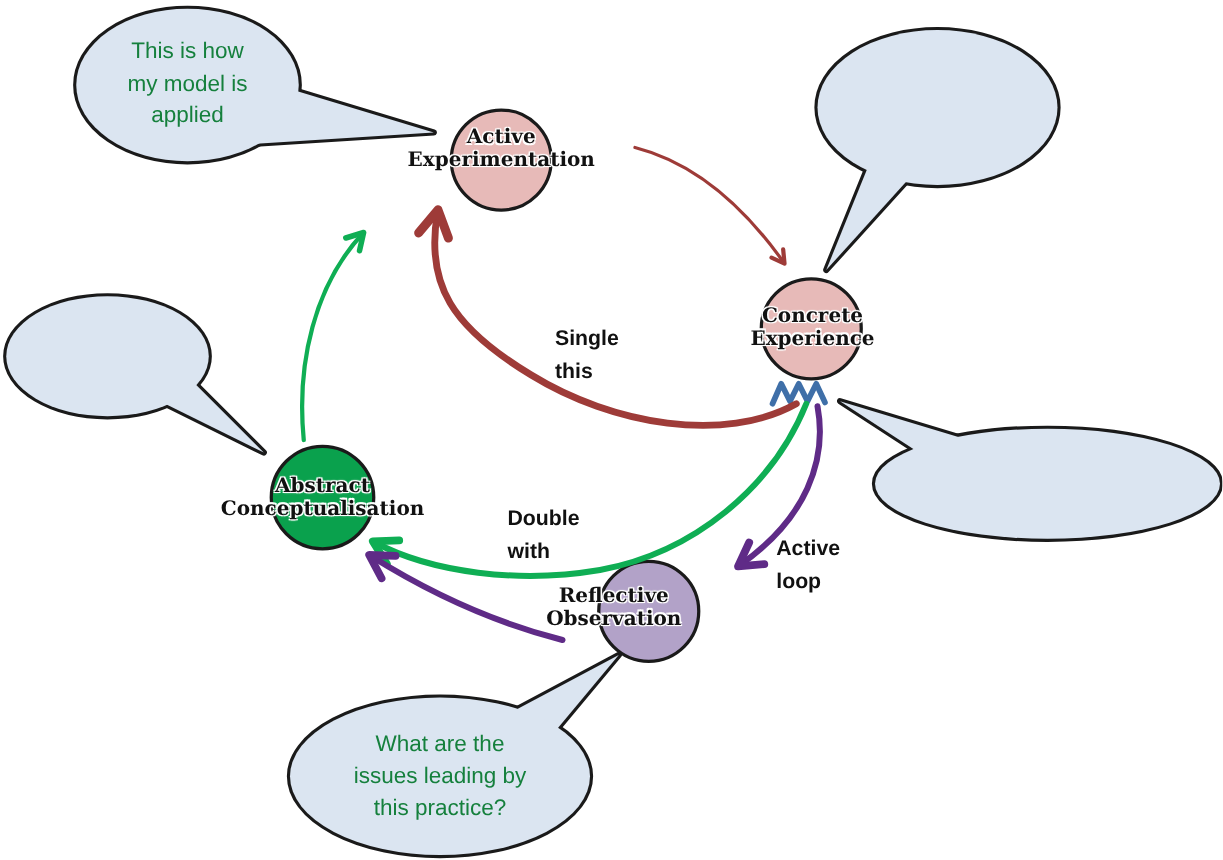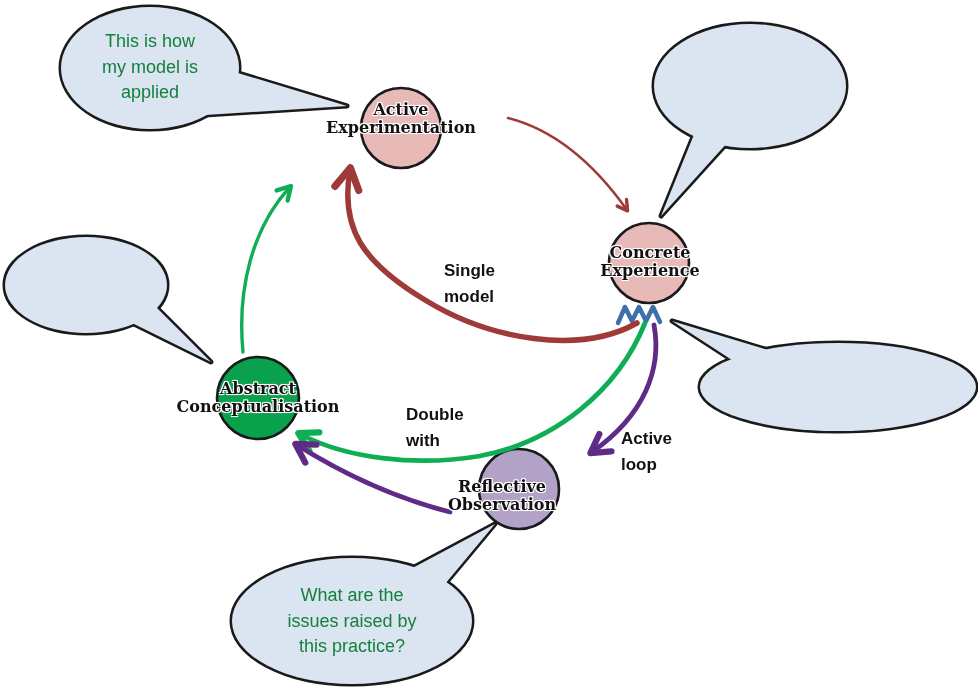--- a/index.html
+++ b/index.html
@@ -140,32 +140,32 @@
 
     <path class="arrow" d="M 654 325 C 662 368, 645 415, 592 452" stroke-width="4.8" marker-end="url(#ah-purple)" stroke="#5f2b87"></path>
 
     <path class="arrow" d="M 450 512 C 395 498, 345 475, 297 445" stroke-width="4.8" marker-end="url(#ah-purple)" stroke="#5f2b87"></path>
   </svg>
 
   <div class="txt bubble-text" style="left:150px; top:67px; width:160px;">This is how
 my model is
 applied</div>
   <div class="txt bubble-text" style="left:352px; top:621px; width:220px;">What are the
-issues raised by
+issues leading by
 this practice?</div>
 
   <div class="txt node-label" style="left:401px; top:119px; width:240px;">Active
 Experimentation</div>
   <div class="txt node-label" style="left:258px; top:398px; width:260px;">Abstract
 Conceptualisation</div>
   <div class="txt node-label" style="left:650px; top:262px; width:200px;">Concrete
 Experience</div>
-  <div class="txt node-label" style="left:502px; top:486px; width:200px;margin-top:10px;">Reflective
+  <div class="txt node-label" style="left:491px; top:486px; width:200px;">Reflective
 Observation</div>
 
   <div class="txt loop-label" style="left:444px; top:258px;">Single
-model</div>
+this</div>
   <div class="txt loop-label" style="left:406px; top:402px;">Double
 with</div>
   <div class="txt loop-label" style="left:621px; top:426px;">Active
 loop</div>
 
 </div>
 
 </body></html>

